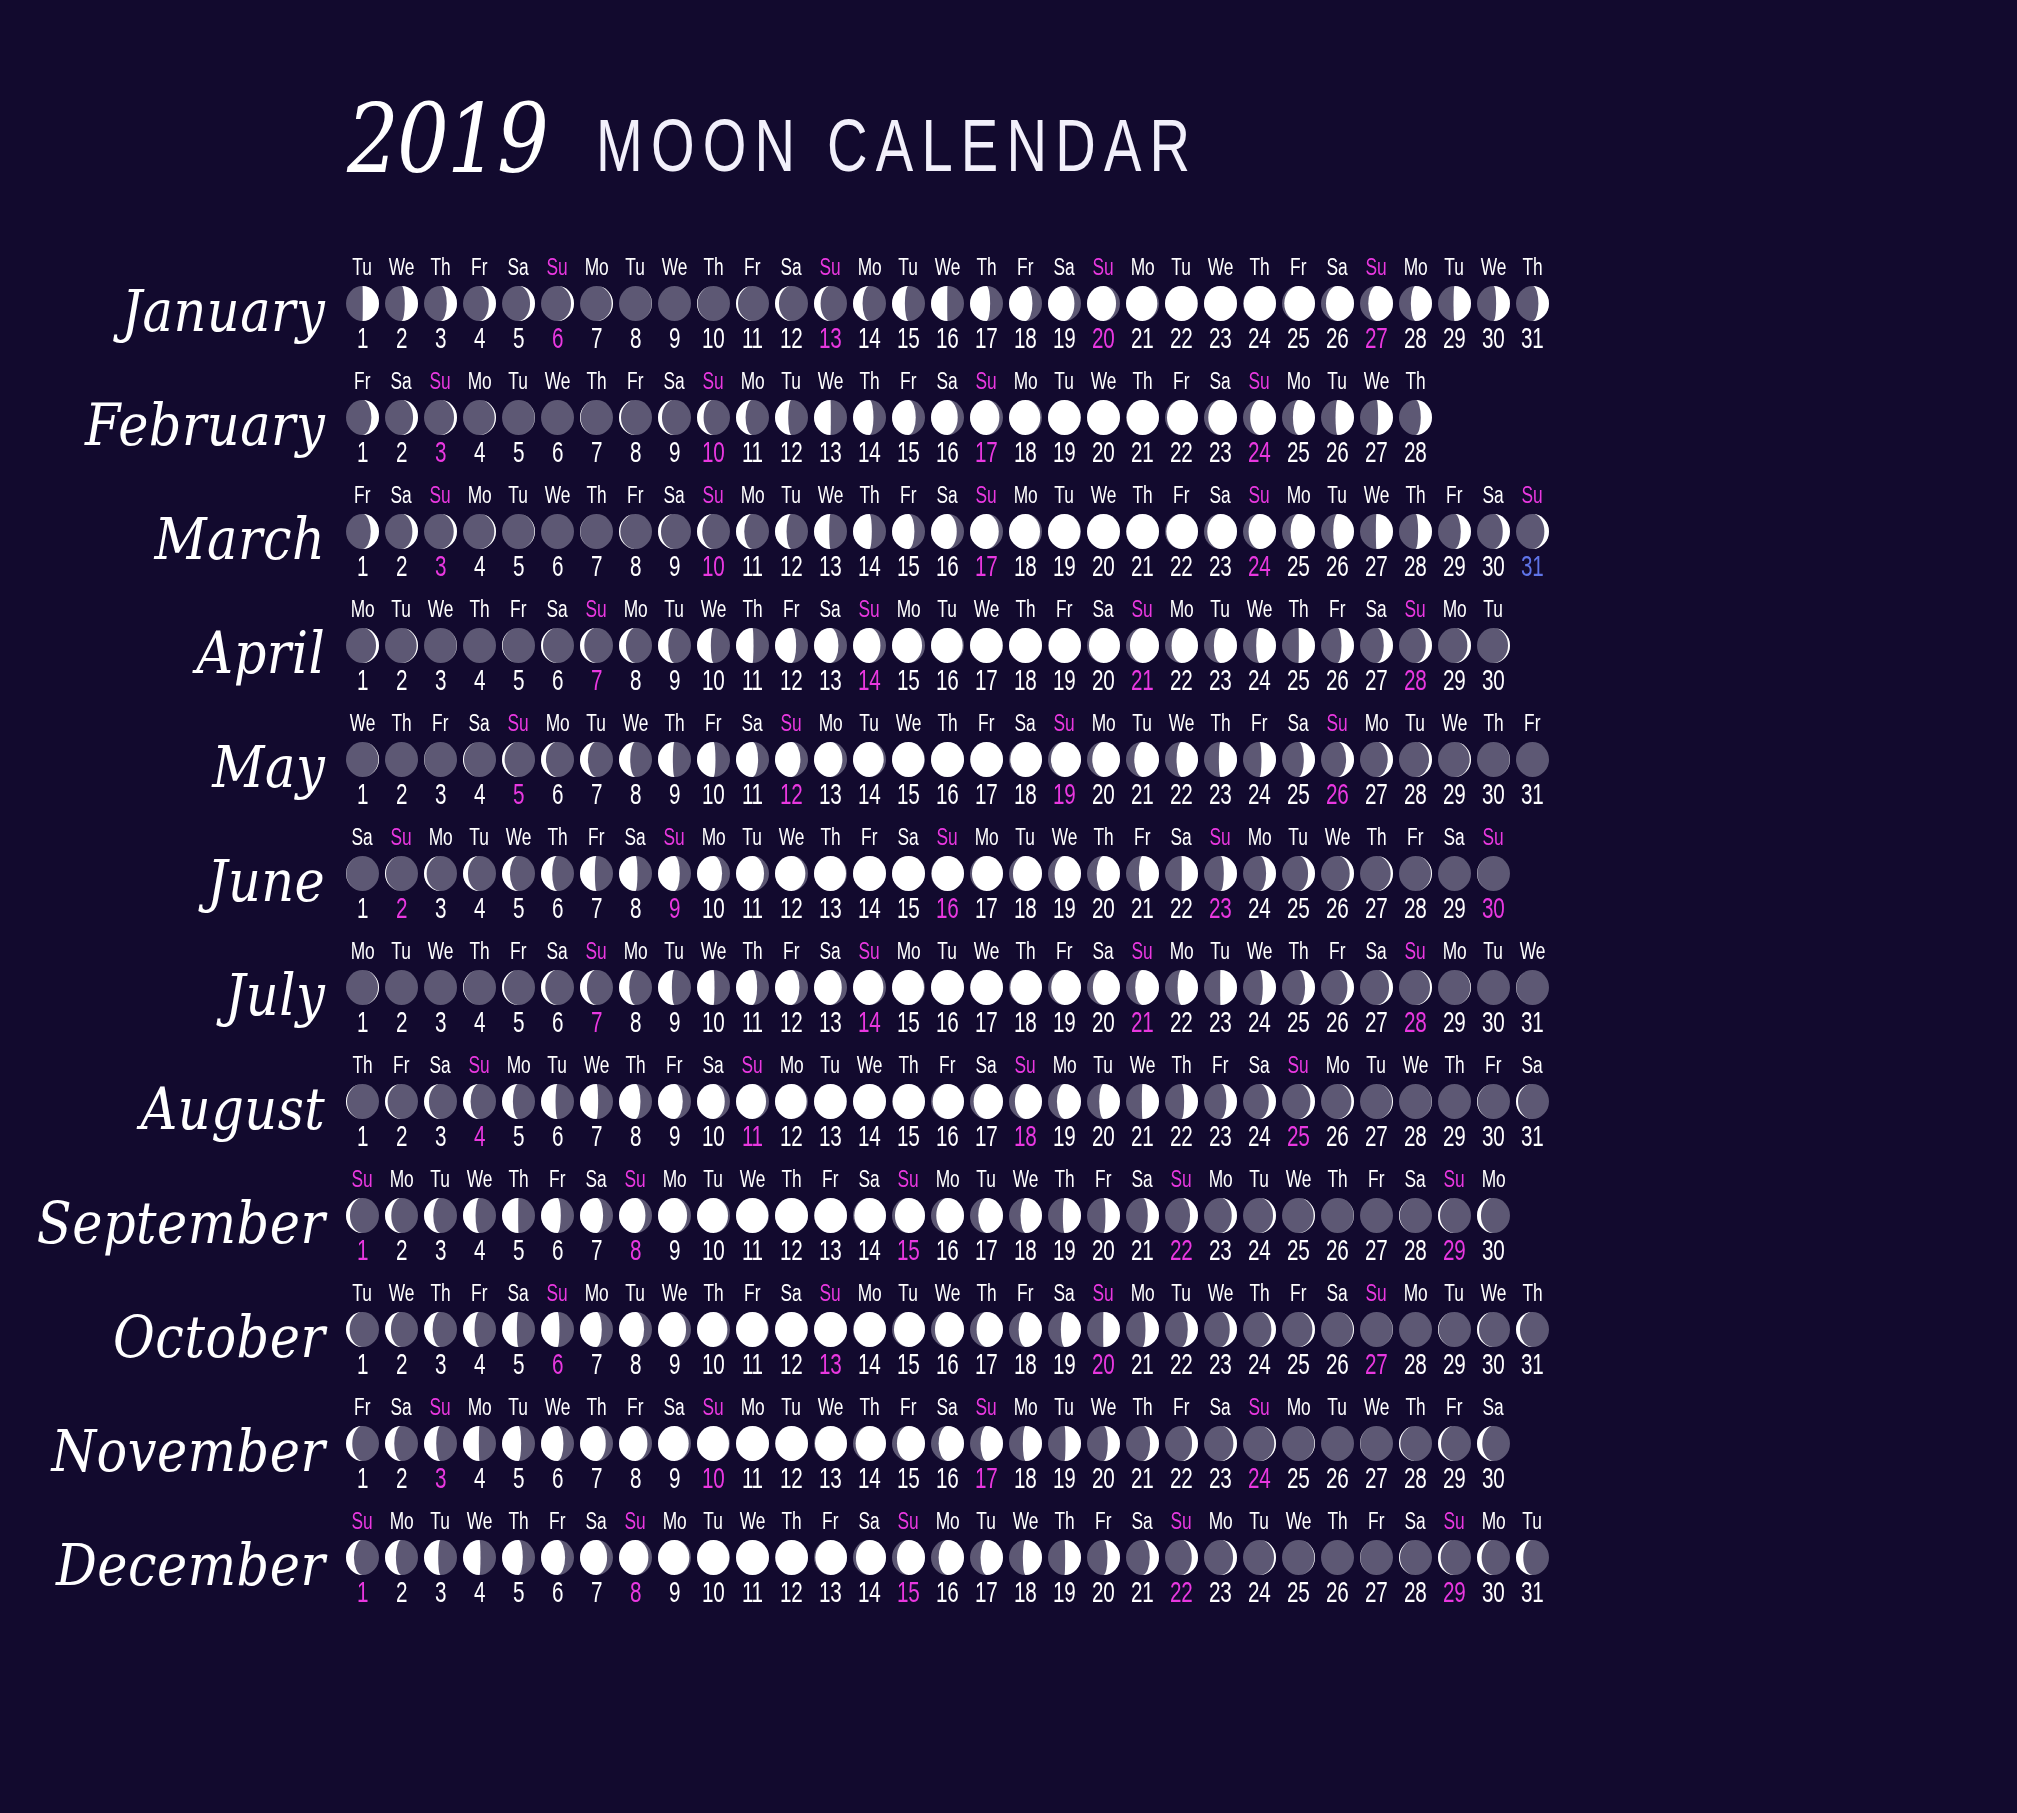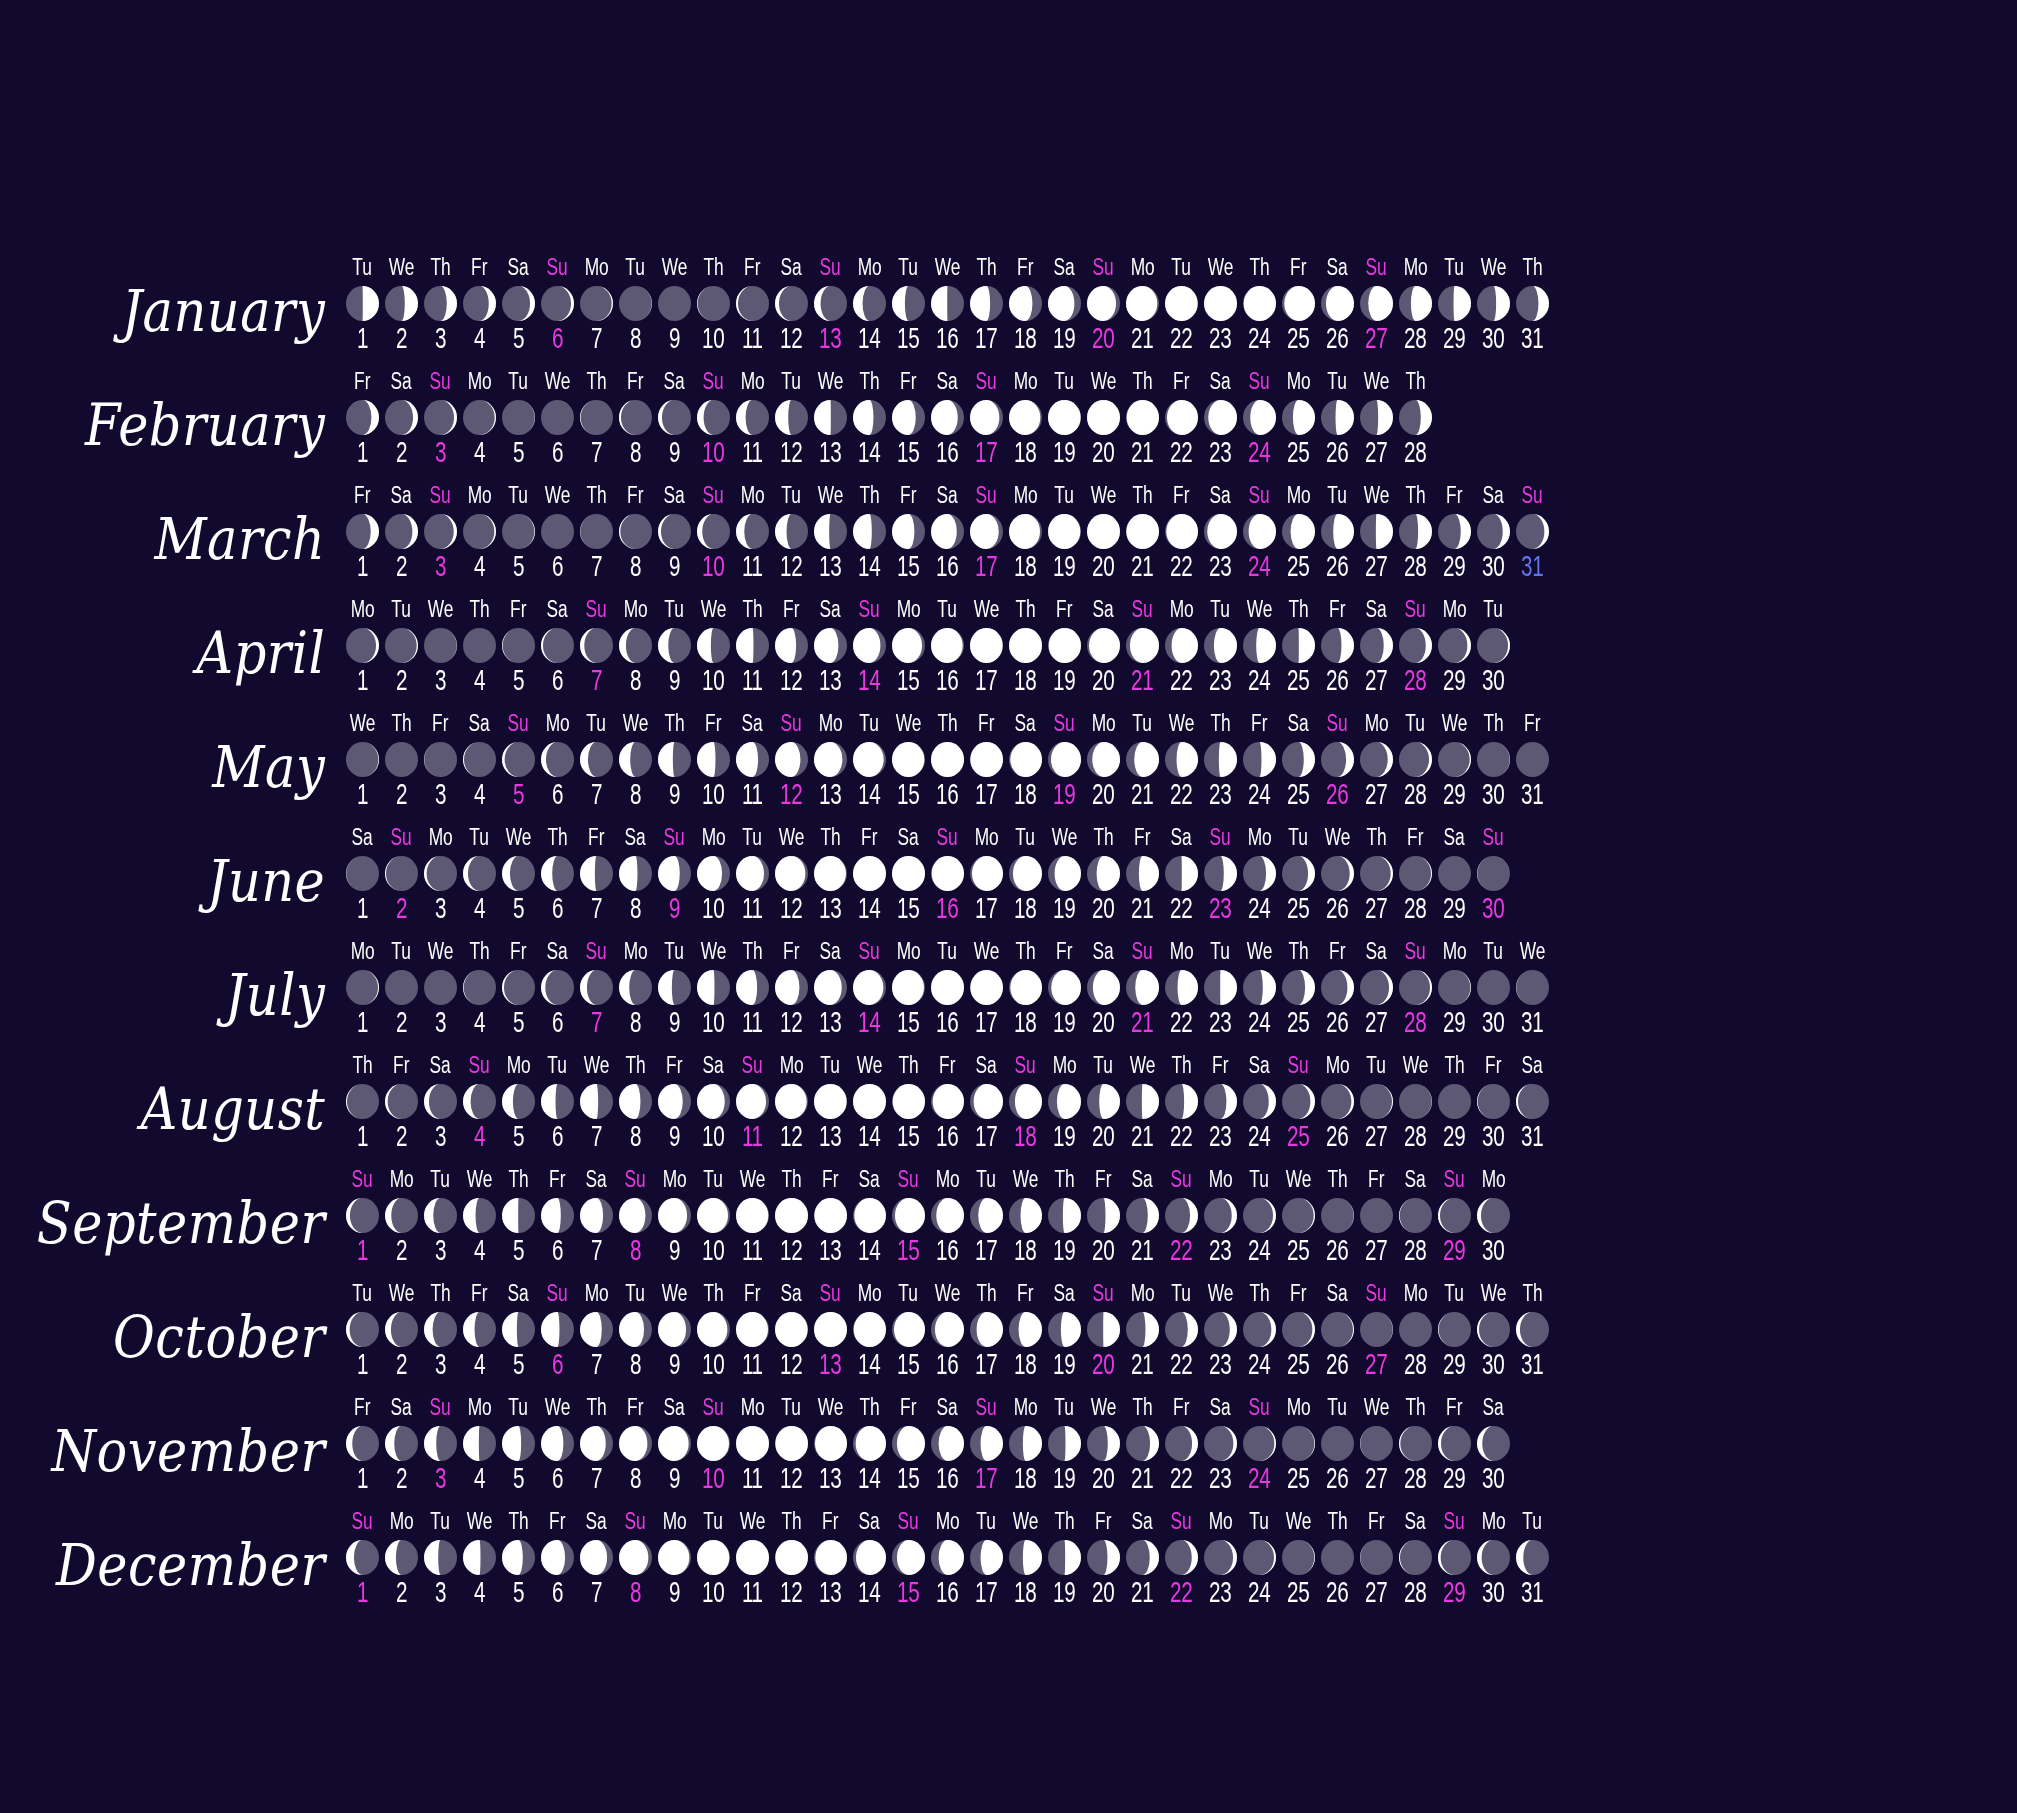--- a/index.html
+++ b/index.html
@@ -122,20 +122,24 @@
     letter-spacing: -0.5px;
   }
   .dnum.sun { color: #e938e0; }
   .dnum.blue { color: #5f74e8; }
 </style>
 </head>
 <body>
 
 <div id="poster">
 
+  <div class="title-block">
+    <span class="title-year">2019</span>
+    <span class="title-rest">MOON CALENDAR</span>
+  </div>
 
   <div class="calendar" id="calendar">
       <div class="month-row">
         <div class="month-name">January</div>
         <div class="days">
           <div class="day-cell">
             <div class="dow">Tu</div>
             <div style="margin-top: 5.9px;">
               <svg width="33" height="35" viewBox="0 0 34 36" style="display: block;">
                 <ellipse cx="17" cy="18" rx="17" ry="18" fill="#5d5874"></ellipse>

